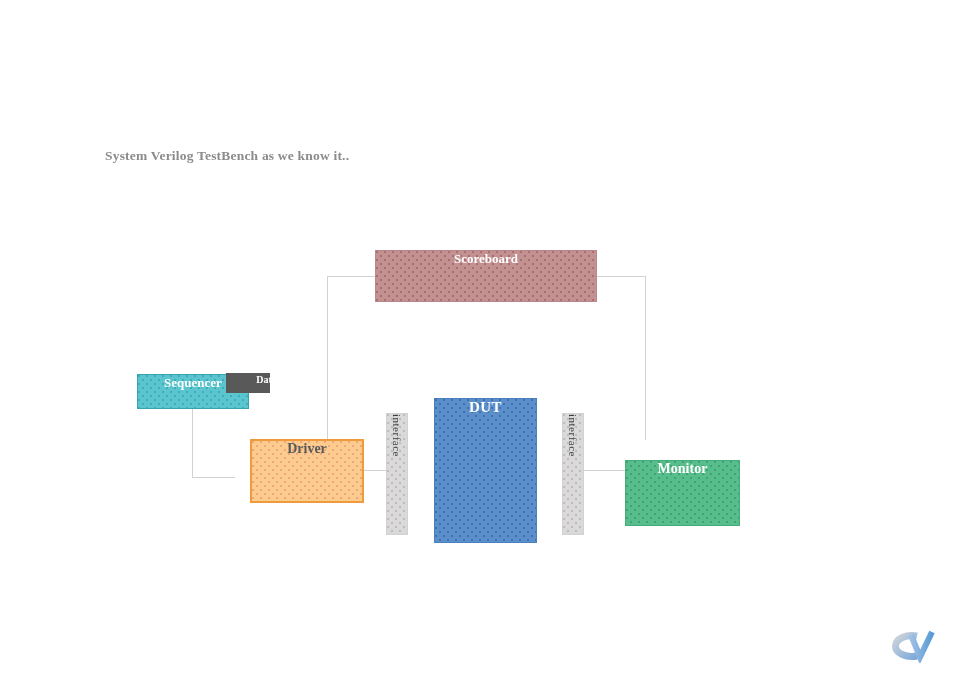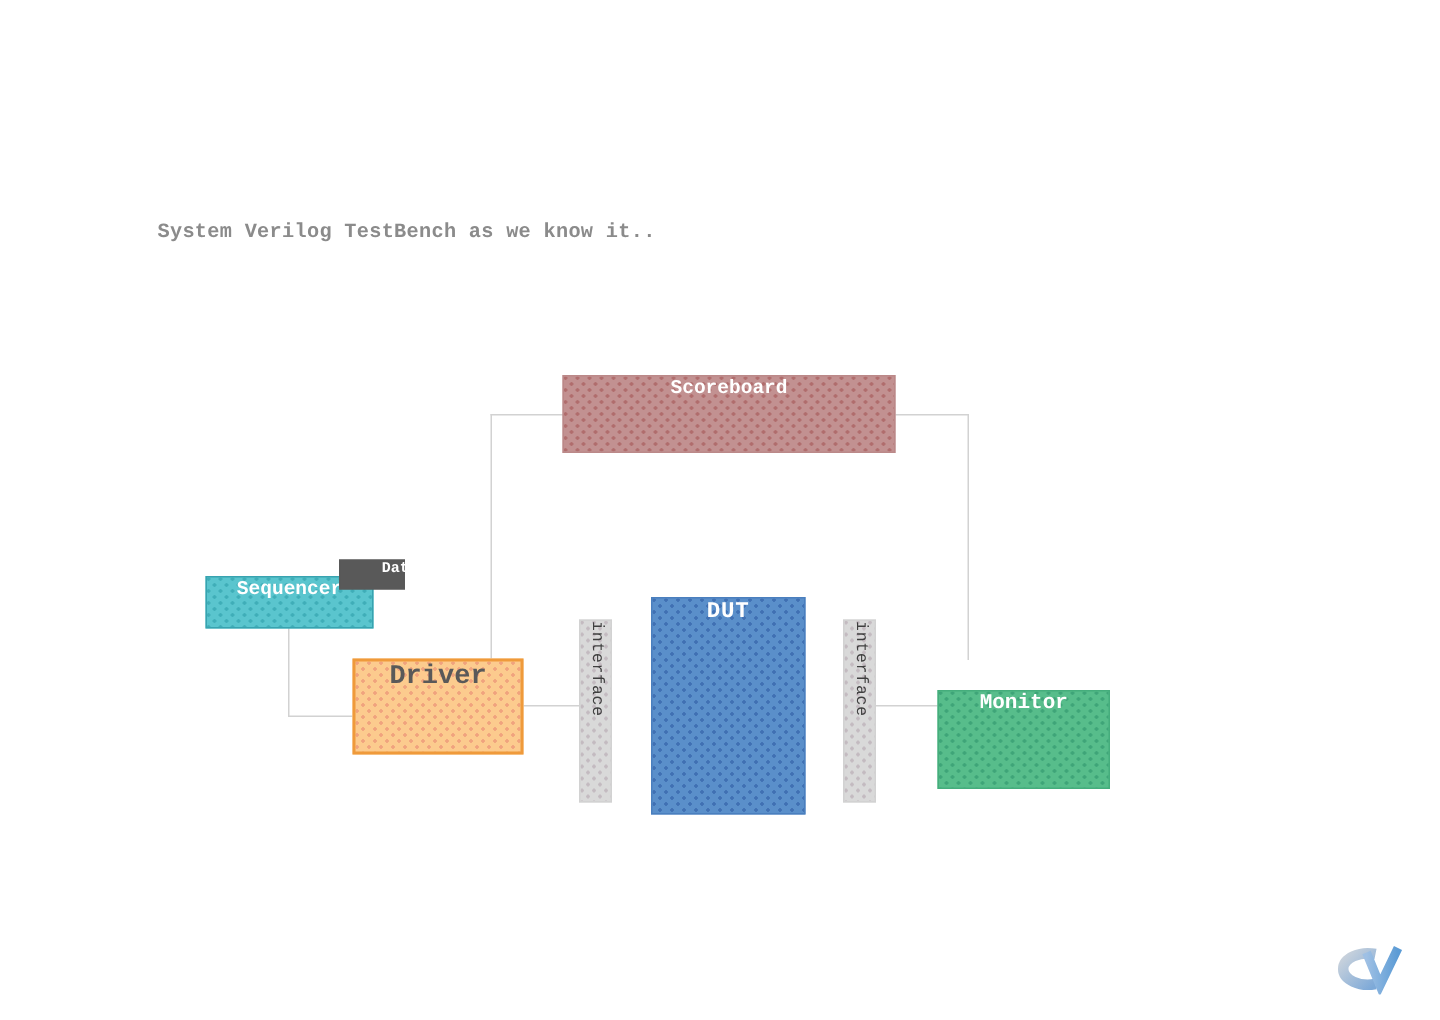--- a/index.html
+++ b/index.html
@@ -1,21 +1,21 @@
 <!DOCTYPE html>
 <html><head>
 <meta charset="utf-8">
 <style>
   html, body { margin: 0; padding: 0; background: #ffffff; }
   #canvas {
     position: relative;
     width: 960px;
     height: 680px;
     background: #ffffff;
-    font-family: Liberation Mono, monospace;
+    font-family: Liberation Serif, serif;
     overflow: hidden;
   }
   .slide-title {
     position: absolute;
     left: 105px;
     top: 148px;
     font-size: 13.5px;
     font-weight: bold;
     letter-spacing: 0.2px;
     color: var(--title-color, #8b8b8b);
@@ -31,24 +31,24 @@
     color: var(--text, #ffffff);
     background-color: var(--fill, #cccccc);
     background-image:
       radial-gradient(var(--dot, transparent) 1px, rgba(0,0,0,0) 1.4px),
       radial-gradient(var(--dot, transparent) 1px, rgba(0,0,0,0) 1.4px);
     background-size: 8px 8px, 8px 8px;
     background-position: 1px 1px, 5px 5px;
     border: 1px solid var(--border, var(--fill, #cccccc));
   }
   .scoreboard { left: 375px; top: 250px; width: 222px; height: 52px; font-size: 13px; }
-  .sequencer  { left: 137px; top: 384px; width: 112px; height: 35px; font-size: 13px; z-index: 2; }
+  .sequencer  { left: 137px; top: 374px; width: 112px; height: 35px; font-size: 13px; z-index: 2; }
   .data-tag   { left: 226px; top: 373px; width: 44px;  height: 20px; font-size: 10px; z-index: 3;
                 background-image: none; padding-left: 37px; }
-  .driver     { left: 235px; top: 439px; width: 114px; height: 64px; font-size: 18px; border-width: 2px; }
+  .driver     { left: 250px; top: 439px; width: 114px; height: 64px; font-size: 14px; border-width: 2px; }
   .iface-l    { left: 386px; top: 413px; width: 22px;  height: 122px; font-size: 11px; font-weight: normal; }
   .dut        { left: 434px; top: 398px; width: 103px; height: 145px; font-size: 15px; letter-spacing: 0.5px; }
   .iface-r    { left: 562px; top: 413px; width: 22px;  height: 122px; font-size: 11px; font-weight: normal; }
   .monitor    { left: 625px; top: 440px; width: 115px; height: 66px; font-size: 14px; margin-top: 20px; }
   .vtext {
     writing-mode: vertical-rl;
     text-orientation: mixed;
     letter-spacing: 0.5px;
   }
   .line { position: absolute; background: var(--line, #d2d2d2); }

